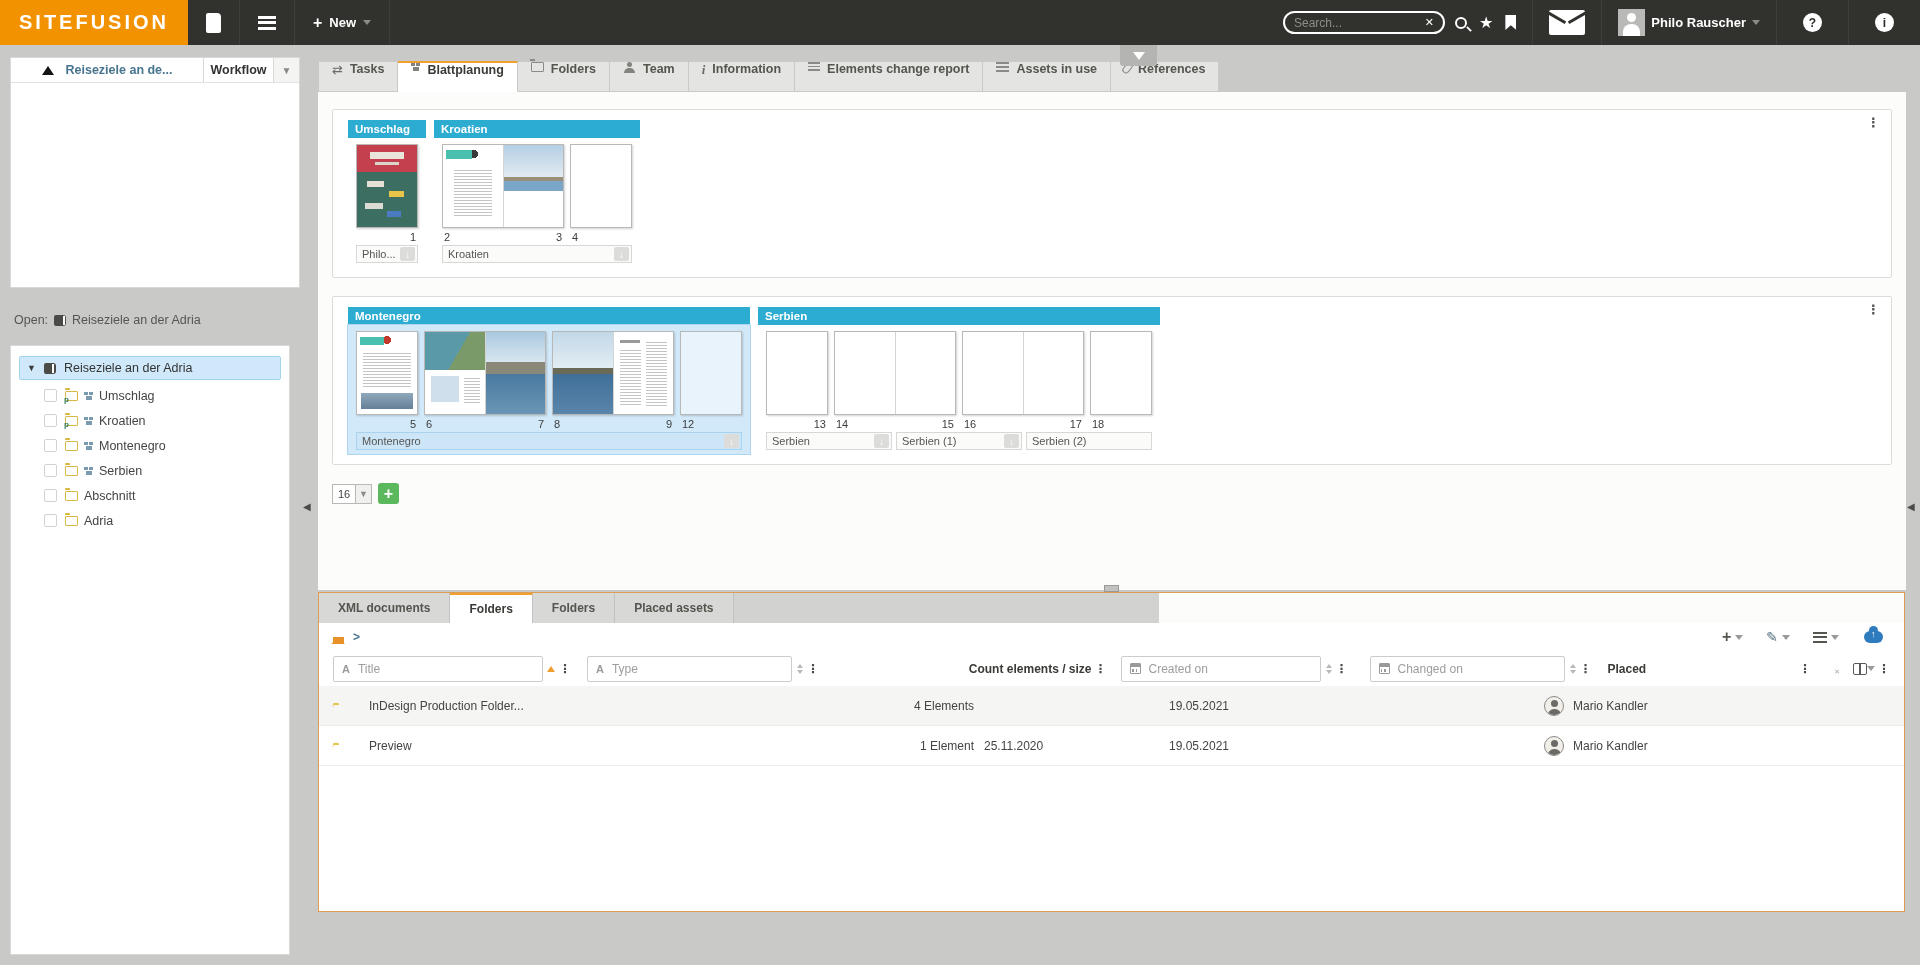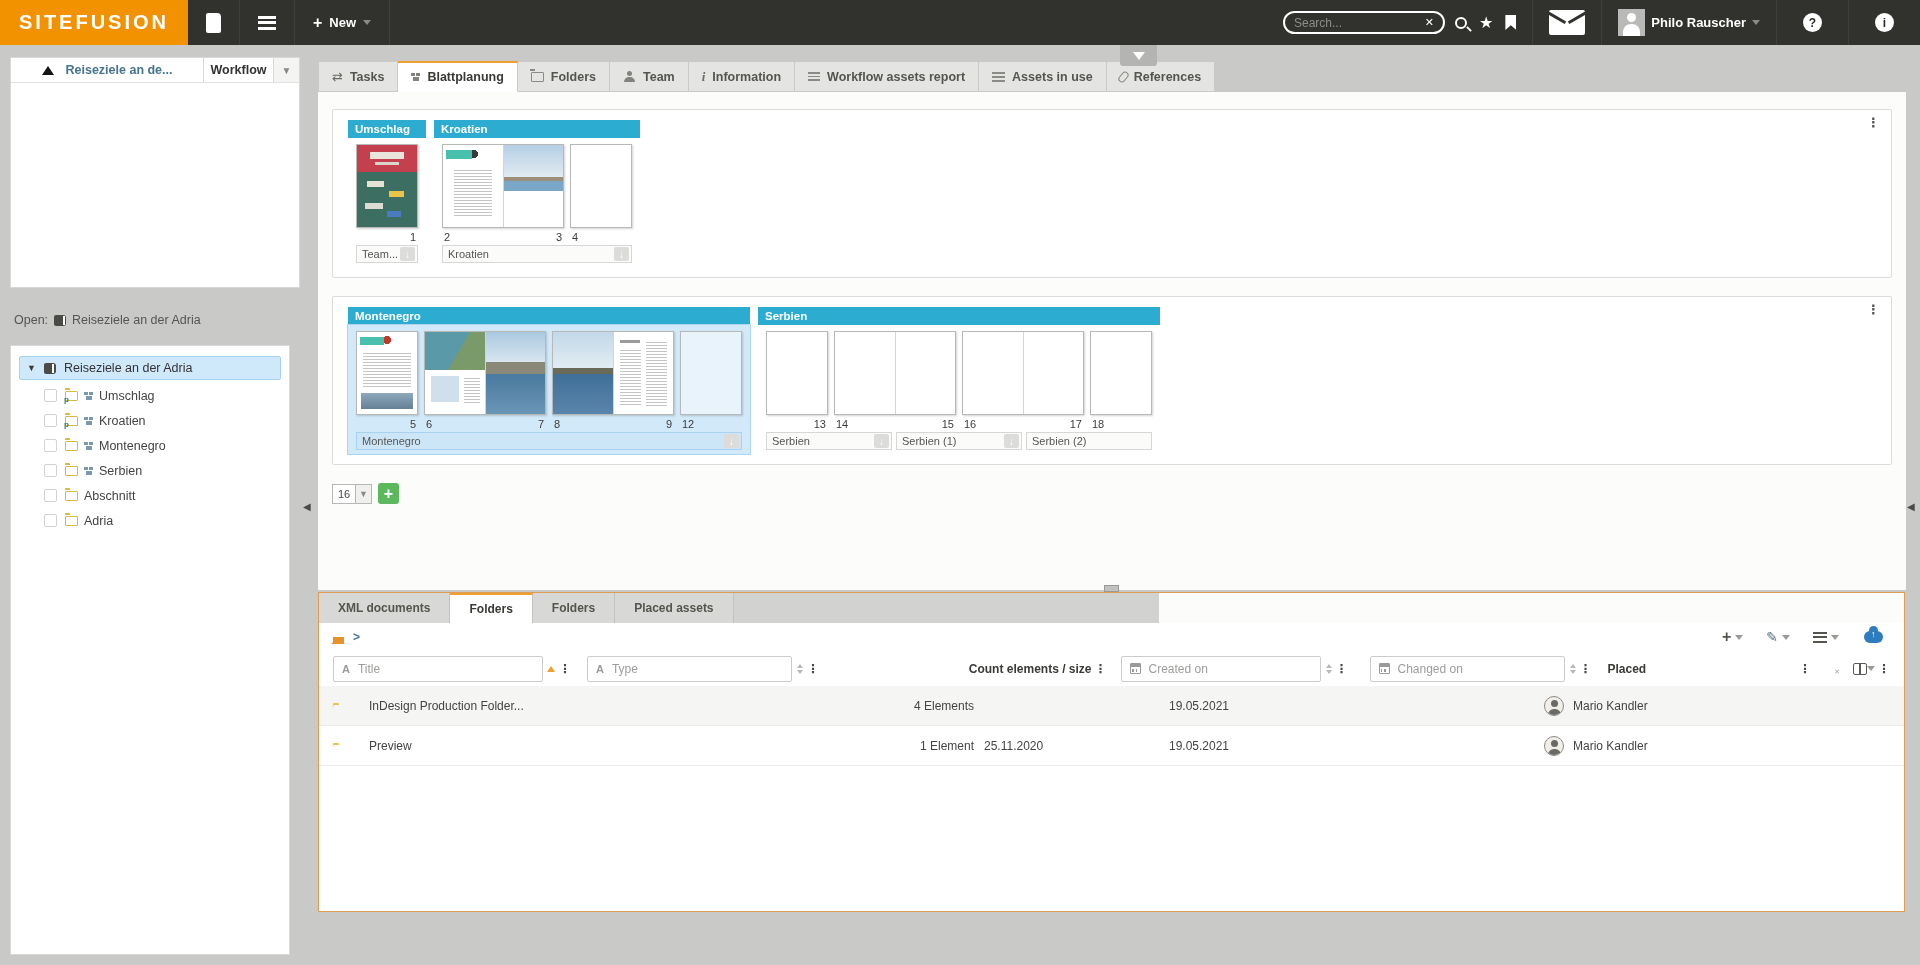--- a/index.html
+++ b/index.html
@@ -69,21 +69,21 @@
 .pbadge{display:none;position:absolute;left:-2px;bottom:-4px;font-size:8px;font-weight:bold;color:#2e7d5b;line-height:1}
 .kind-layout-pub .pbadge{display:block}
 .grid-i{display:none;width:9px;height:8px;flex:0 0 auto;background:linear-gradient(#7a9ab0,#7a9ab0) 0 0/4px 3px no-repeat,linear-gradient(#7a9ab0,#7a9ab0) 5px 0/4px 3px no-repeat,linear-gradient(#7a9ab0,#7a9ab0) 2px 4px/6px 4px no-repeat}
 .kind-layout .grid-i,.kind-layout-pub .grid-i{display:block}
 .collapse{position:absolute;color:#4a4a46;font-size:10px;cursor:pointer;z-index:5}
 
 
 .panel-toggle{position:absolute;left:1120px;top:45px;width:37px;height:21px;background:#b4b4b2;border-radius:0 0 3px 3px;display:flex;align-items:center;justify-content:center;cursor:pointer;z-index:11}
 .tri-dn-w{width:0;height:0;border:6px solid transparent;border-top:8px solid #fff;margin-top:6px}
 .main-tabs{position:absolute;left:318px;top:61px;height:31px;display:flex;z-index:3}
-.mtab{display:flex;align-items:center;gap:7px;padding:0 13px;background:#e4e4e2;border:1px solid #c9c9c7;border-left:none;font-size:12.5px;font-weight:bold;color:#55554f;cursor:pointer;white-space:nowrap}
+.mtab{display:flex;gap:7px;padding:0 13px;background:#e4e4e2;border:1px solid #c9c9c7;border-left:none;font-size:12.5px;font-weight:bold;color:#55554f;cursor:pointer;white-space:nowrap}
 .mtab:first-child{border-left:1px solid #c9c9c7}
 .mtab.active{background:#fff;border-top:2px solid #f0a030;border-bottom:1px solid #fff;color:#3a3a36}
 .ticon{display:inline-block;flex:0 0 auto}
 .icon-tasks::before{content:"⇄";font-size:13px;color:#6a6a66;font-weight:normal}
 .icon-pages{width:9px;height:8px;background:linear-gradient(#82827e,#82827e) 0 0/4px 3px no-repeat,linear-gradient(#82827e,#82827e) 5px 0/4px 3px no-repeat,linear-gradient(#82827e,#82827e) 2px 4px/6px 4px no-repeat}
 .icon-folder{width:13px;height:10px;border:1.5px solid #8a8a86;border-radius:1px;position:relative}
 .icon-folder::before{content:"";position:absolute;top:-4px;left:-1.5px;width:5px;height:2px;background:#8a8a86}
 .icon-team{width:13px;height:11px;position:relative}
 .icon-team::before{content:"";position:absolute;left:4px;top:0;width:5px;height:5px;border-radius:50%;background:#82827e}
 .icon-team::after{content:"";position:absolute;left:1px;top:6px;width:11px;height:5px;border-radius:5px 5px 0 0;background:#82827e}
@@ -325,21 +325,21 @@
     <div class="mtab">
       <span class="ticon icon-team"></span>
       <span>Team</span>
     </div>
     <div class="mtab">
       <span class="ticon icon-info"></span>
       <span>Information</span>
     </div>
     <div class="mtab">
       <span class="ticon icon-report"></span>
-      <span>Workflow assets report</span>
+      <span>Elements change report</span>
     </div>
     <div class="mtab">
       <span class="ticon icon-list"></span>
       <span>Assets in use</span>
     </div>
     <div class="mtab">
       <span class="ticon icon-link"></span>
       <span>References</span>
     </div>
 </div>
@@ -354,21 +354,21 @@
           <div class="sec-body">
             <div class="pages-row">
               <div class="grp">
                   <div class="page p-cover">
                       <span class="pnum num-right">1</span>
                     </div>
                 </div>
             </div>
             <div class="foot-row">
               <div class="pfoot">
-                  <span class="pfoot-label">Team...</span>
+                  <span class="pfoot-label">Philo...</span>
                   <span class="dlicon show"></span>
                 </div>
             </div>
           </div>
         </div><div class="section">
           <div class="sec-header">
           <span>Kroatien</span>
         </div>
           <div class="sec-body">
             <div class="pages-row">

